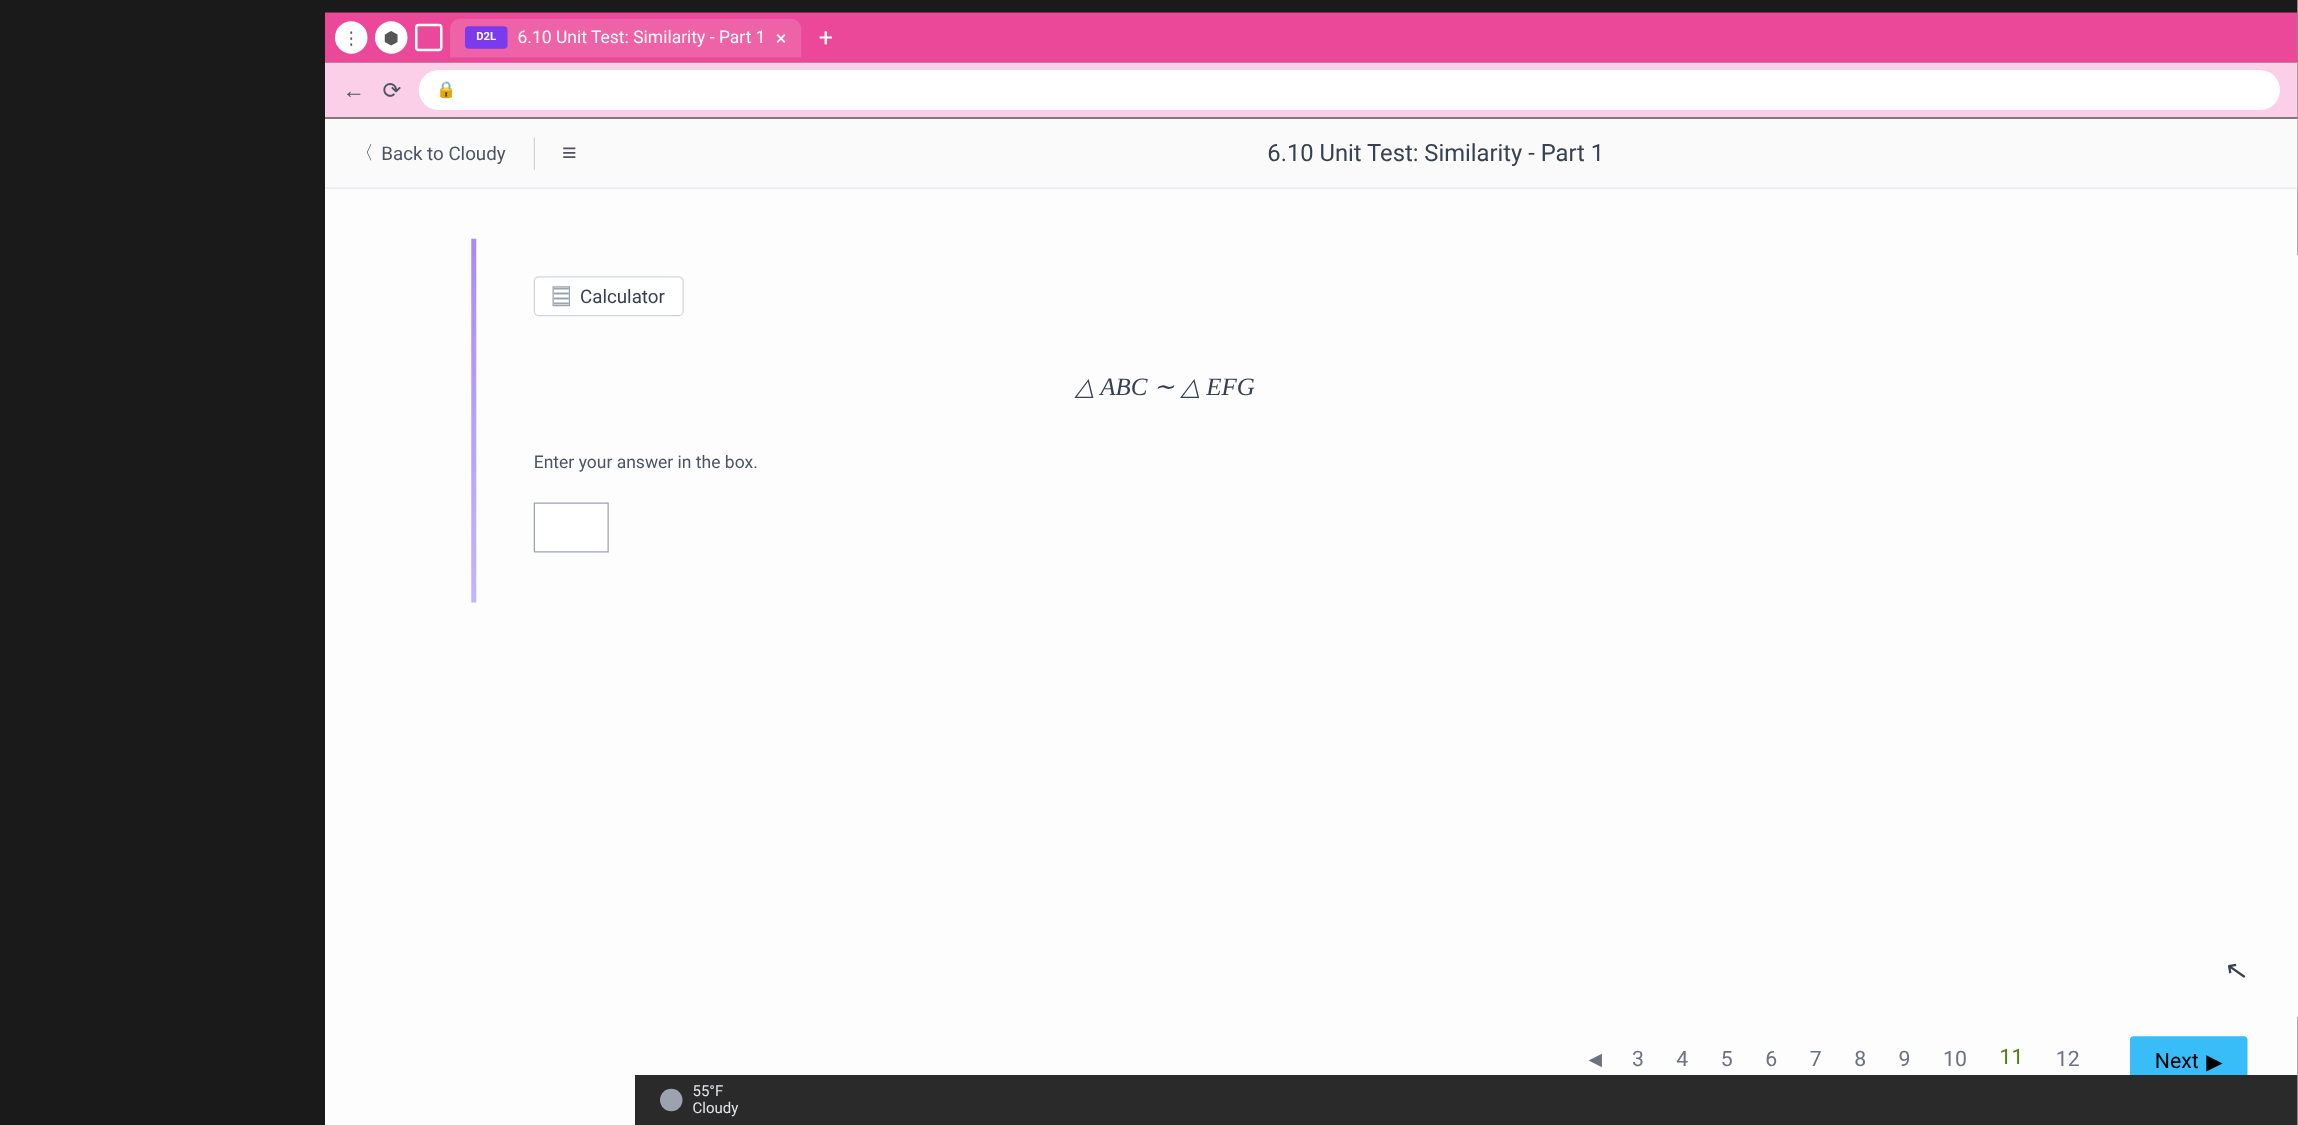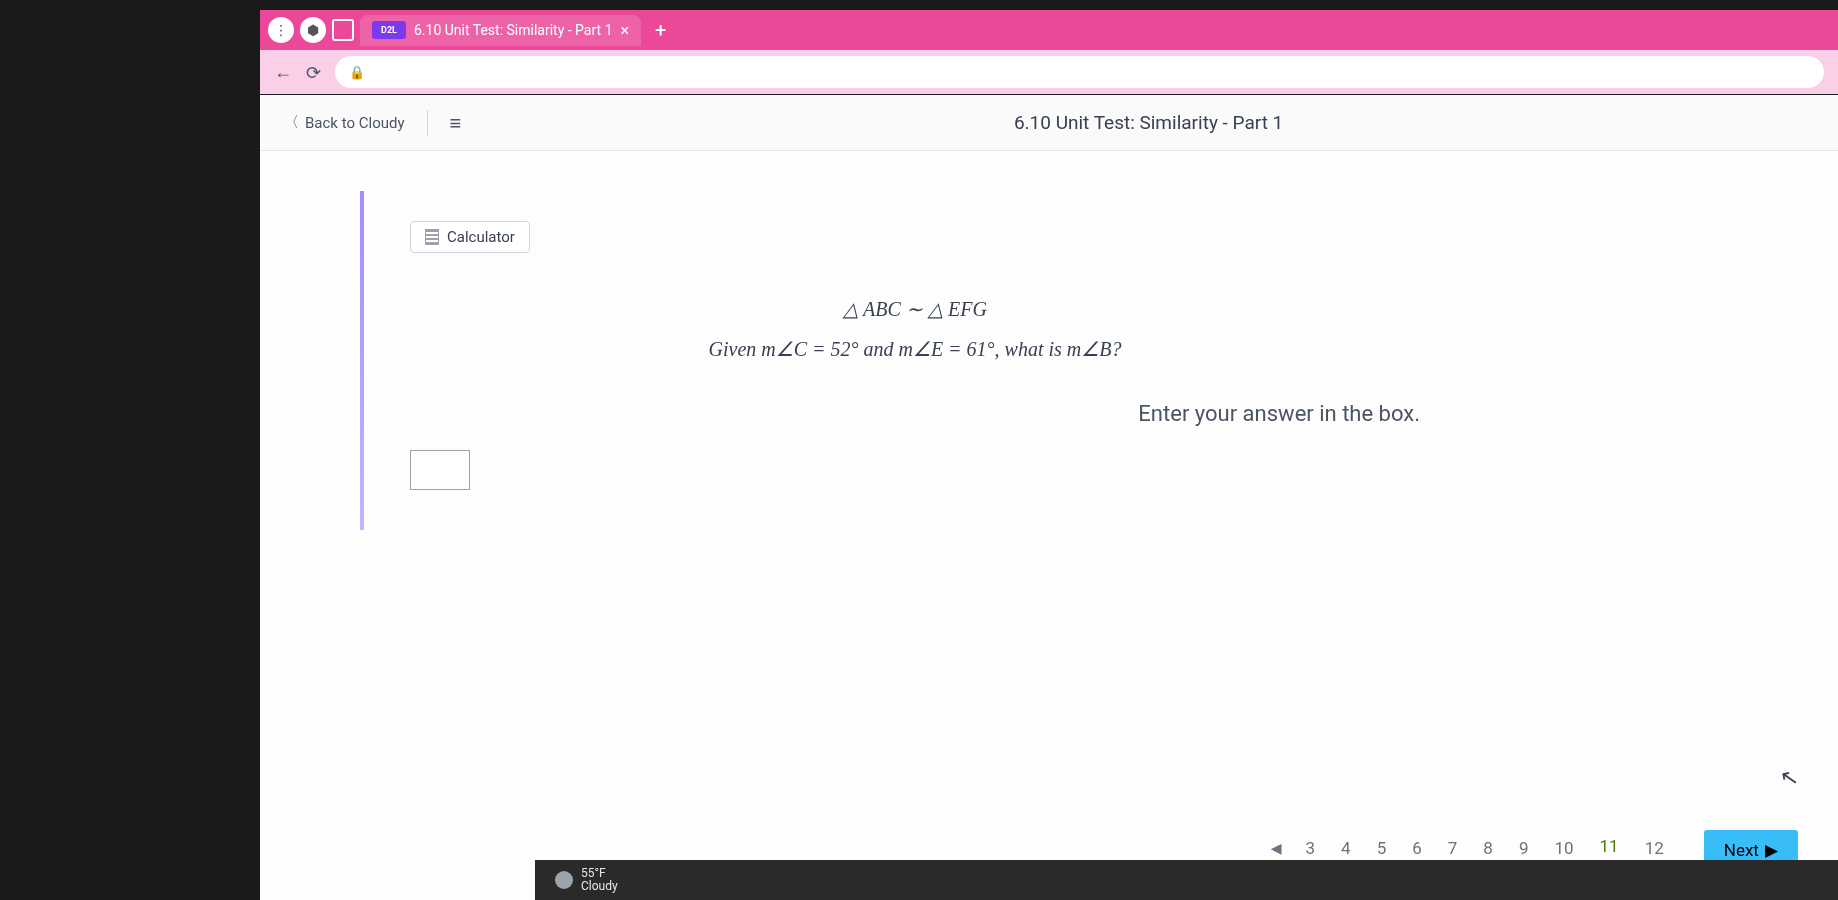--- a/index.html
+++ b/index.html
@@ -21,44 +21,44 @@
   .lock { font-size:13px; }
 
   
   .app { position:absolute; top: 95px; left:260px; right:0; bottom:0; background:#fdfdfd; display:flex; flex-direction:column; }
   .app-header { height:56px; display:flex; align-items:center; border-bottom:1px solid #e5e7eb; padding:0 24px; gap:22px; background:#fafafa; }
   .back-content { color:#4b5563; font-size:15px; display:flex; align-items:center; gap:6px; cursor:pointer; }
   .divider-v { width:1px; height:26px; background:#d1d5db; }
   .hamburger { font-size:20px; color:#4b5563; cursor:pointer; }
   .page-title { flex:1; text-align:center; color:#374151; font-size:19px; }
 
-  .content-body { flex:1; position:relative; padding: 40px 72px 0 100px; }
+  .content-body { flex:1; position:relative; padding: 40px 72px 0 100px; margin-left: 17px; }
   .question-card { position:relative; padding: 30px 40px 40px 50px; max-width: 1100px; }
   .accent-line { position:absolute; left:0; top:0; bottom:0; width:4px; background:linear-gradient(to bottom,#a78bfa,#c4b5fd); }
 
   .calc-btn { display:inline-flex; align-items:center; gap:8px; border:1px solid #d1d5db; background:#fff; padding:6px 14px; border-radius:4px; color:#374151; font-size:15px; cursor:pointer; margin-bottom: 28px; }
   .calc-ico { width:14px; height:16px; background:linear-gradient(#9ca3af 50%,transparent 50%) 0 0/100% 4px; border:1px solid #9ca3af; }
 
   .math-line { color:#374151; font-size:20px; margin: 16px 0; font-family: "Times New Roman", serif; font-style: italic; text-align: center; }
-  .instr { color:#4b5563; font-size:22px; margin: 40px 0 24px; text-align: right; }
+  .instr { color:#4b5563; font-size:14px; margin: 40px 0 24px; }
   .answer-box { width:60px; height:40px; border:1px solid #9ca3af; background:#fff; padding:4px; position:relative; }
   .answer-box::after { content:"°"; position:absolute; top:2px; right:-14px; color:#6b7280; font-size:14px; }
 
   
   .bottom-bar { position:absolute; bottom:30px; right:40px; left: auto; display:flex; align-items:flex-end; gap:8px; }
   .pager { display:flex; align-items:center; gap:10px; border-bottom:1px solid #d1d5db; padding: 6px 10px 6px 10px; }
   .pg-arrow { color:#6b7280; font-size:14px; cursor:pointer; padding:0 6px; }
   .pg-num { color:#6b7280; font-size:17px; padding: 4px 8px; cursor:pointer; }
   .pg-num.active { color:#4d7c0f; border-bottom:3px solid #3b82f6; }
   .next-btn { background:#38bdf8; color:#000000; border:none; padding:10px 20px; font-size:17px; border-radius:3px; cursor:pointer; display:flex; gap:6px; margin-left:14px; }
 
   .cursor-arrow { position:absolute; right:40px; bottom:110px; font-size:22px; color:#374151; transform: rotate(-10deg); }
 
   
-  .taskbar { position:absolute; bottom:0; left:275px; right:0; height:40px; background:#2a2a2a; display:flex; align-items:center; padding:0 20px; }
+  .taskbar { position:absolute; bottom:0; left:248px; right:0; height:40px; background:#2a2a2a; display:flex; align-items:center; padding:0 20px; }
   .weather { display:flex; align-items:center; gap:8px; color:#e5e7eb; font-size:12px; }
   .weather-ico { width:18px; height:18px; background:#9ca3af; border-radius:50%; }
   .weather-txt { display:flex; flex-direction:column; line-height:1.1; }
 </style>
 </head>
 <body>
 
 <div class="browser-chrome">
   <div class="tab-strip">
     <div class="chrome-icon">⋮</div>
@@ -94,21 +94,20 @@
   <div class="content-body">
     <div class="question-card">
       <div class="accent-line"></div>
 
       <button class="calc-btn">
         <span class="calc-ico"></span>
         <span>Calculator</span>
       </button>
 
       <div class="math-line">△ ABC ∼ △ EFG</div>
-      <div class="math-line">Given m∠C = 52° and m∠E = 61°, what is m∠B?</div>
 
       <div class="instr">Enter your answer in the box.</div>
 
       <input class="answer-box" type="text" value="" style="">
     </div>
 
     <span class="cursor-arrow">↖</span>
 
     <div class="bottom-bar">
       <div class="pager">

